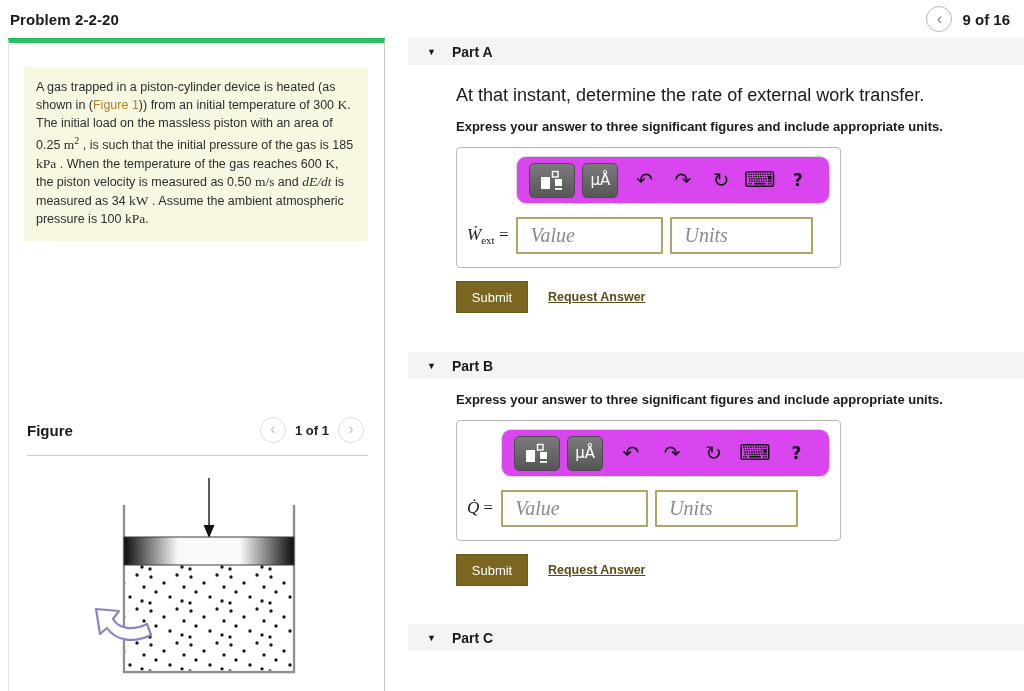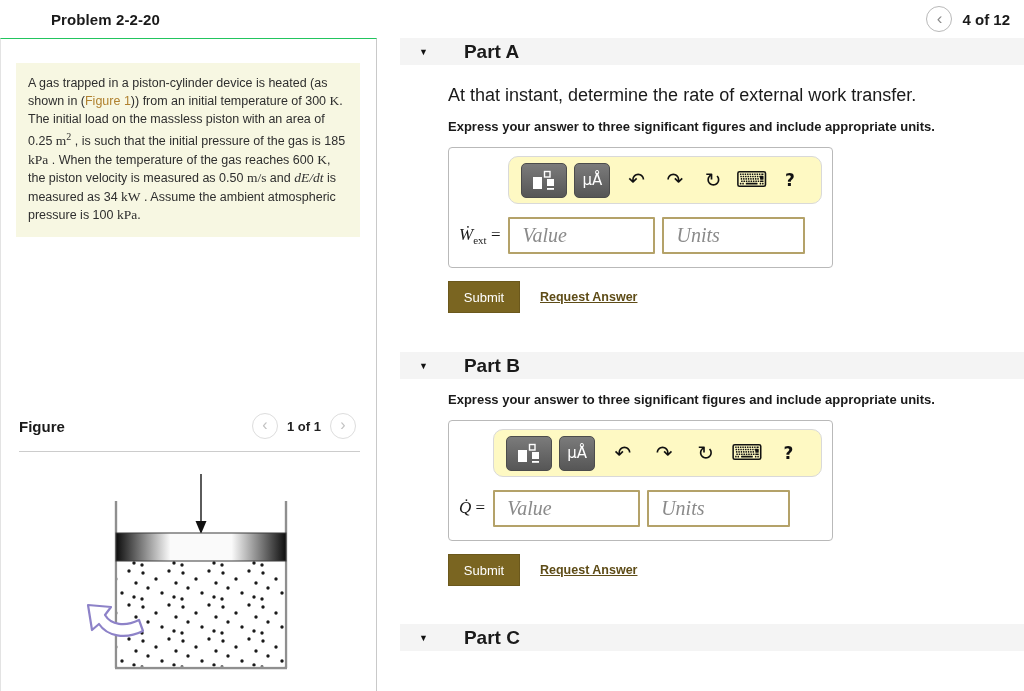--- a/index.html
+++ b/index.html
@@ -1,31 +1,31 @@
 <!DOCTYPE html>
 <html><head>
 <meta charset="utf-8">
 <style>
   * { margin:0; padding:0; box-sizing:border-box; }
   html,body { width:1024px; height:691px; background:#fff; overflow:hidden;
     font-family:"Liberation Sans","DejaVu Sans",sans-serif; color:#1a1a1a; }
 
   
   .top-header { height:38px; display:flex; align-items:center; justify-content:space-between; padding:0 14px 0 10px; }
-  .top-title { font-size:15px; font-weight:bold; letter-spacing:.1px;margin-left:41px; }
+  .top-title { font-size:15px; font-weight:bold; letter-spacing:.1px; }
   .top-right { display:flex; align-items:center; gap:10px; }
   .nav-circle { width:26px; height:26px; border:1px solid #b9b9b9; border-radius:50%;
     display:flex; align-items:center; justify-content:center; color:#8a8a8a; font-size:17px; line-height:1;
     background:#fff; cursor:pointer; padding-bottom:2px; }
   .page-ind { font-size:15px; font-weight:600; }
 
   
   .main { display:flex; height:653px; }
-  .left-pane { width:377px; min-width:377px; border-top:1px solid #22c55e; border-right:1px solid #c9c9c9;
-    border-left:1px solid #e3e3e3; margin-left:0; overflow:hidden; }
+  .left-pane { width:377px; min-width:377px; border-top:5px solid #22c55e; border-right:1px solid #c9c9c9;
+    border-left:1px solid #e3e3e3; margin-left:8px; overflow:hidden; }
   .right-pane { flex:1; padding-left:23px; overflow:hidden; }
 
   
   .problem-box { margin:24px 16px 0 15px; background:#f7f7e2; padding:12px 11px 13px 12px;
     font-size:12.5px; line-height:17.4px; color:#2e2e2e; }
   .seg-sans { }
   .seg-serif { font-family:"Liberation Serif","DejaVu Serif",serif; font-size:13.5px; }
   .seg-serif-italic { font-family:"Liberation Serif","DejaVu Serif",serif; font-style:italic; font-size:13.5px; }
   .seg-link { color:#b0812f; cursor:pointer; }
   .seg-sup { font-family:"Liberation Serif","DejaVu Serif",serif; font-size:10px; vertical-align:super; }
@@ -37,29 +37,29 @@
   .figure-pager { display:flex; align-items:center; gap:9px; }
   .pager-circle { width:26px; height:26px; border:1px solid #ddd; border-radius:50%; background:#fff;
     display:flex; align-items:center; justify-content:center; color:#c2c2c2; font-size:16px; padding-bottom:2px; cursor:pointer; }
   .pager-label { font-size:13px; font-weight:600; color:#222; }
   .figure-rule { border-bottom:1px solid #ccc; margin:12px 16px 0 18px; }
   .figure-canvas { margin:14px 0 0 58px; }
 
   
   .part-header { height:27px; background:#f4f4f4; display:flex; align-items:center; padding-left:19px; }
   .part-caret { font-size:9px; color:#111; cursor:pointer; }
-  .part-label { font-size:19px; font-weight:bold; margin-left:36px; }
+  .part-label { font-size:14px; font-weight:bold; margin-left:16px; }
   .part-body { padding-left:48px; }
   .question { margin-top:20px; font-size:18px; }
   .instruction { margin-top:13px; font-size:13px; font-weight:bold; }
 
   
   .ans-box { margin-top:13px; width:385px; border:1px solid #b9b9b9; border-radius:4px;
     padding:8px 10px 13px 10px; display:grid; grid-template-columns:max-content 1fr; column-gap:8px; row-gap:13px; align-items:center; }
-  .eq-toolbar { grid-column:2; height:48px; background:#fef9c3; border:1px solid #d9d9d9; border-radius:10px;
+  .eq-toolbar { grid-column:2; height:48px; background:#d946ef; border:1px solid #d9d9d9; border-radius:10px;
     display:flex; align-items:center; padding:0 12px; gap:0; }
   .tb-btn { width:36px; height:35px; border-radius:5px; border:1px solid #4c4c4c;
     background:linear-gradient(#7b7b7b,#565656); color:#fff; display:flex; align-items:center; justify-content:center;
     cursor:pointer; margin-right:7px; flex:none; }
   .tb-btn.wide { width:46px; }
   .tb-sym { font-size:15px; font-family:"DejaVu Sans",sans-serif; }
   .tb-icon { flex:1; text-align:center; font-size:20px; color:#111; cursor:pointer;
     font-family:"DejaVu Sans",sans-serif; line-height:1; }
   .tb-icon.kb { font-size:22px; }
   .tb-icon.help { font-size:17px; font-weight:bold; }
@@ -85,21 +85,21 @@
 </style>
 </head>
 <body>
 
 <div class="top-header">
   <div class="top-title">Problem 2-2-20</div>
   <div class="top-right">
     <div class="nav-circle">
       <span>‹</span>
     </div>
-    <div class="page-ind">4 of 12</div>
+    <div class="page-ind">9 of 16</div>
   </div>
 </div>
 
 <div class="main">
 
   <div class="left-pane">
 
     <div class="problem-box"><span class="seg-sans">A gas trapped in a piston-cylinder device is heated (as shown in (</span><span class="seg-link">Figure 1</span><span class="seg-sans">)) from an initial temperature of 300 </span><span class="seg-serif">K</span><span class="seg-sans">. The initial load on the massless piston with an area of 0.25 </span><span class="seg-serif">m</span><sup class="seg-sup">2</sup><span class="seg-sans"> , is such that the initial pressure of the gas is 185 </span><span class="seg-serif">kPa</span><span class="seg-sans"> . When the temperature of the gas reaches 600 </span><span class="seg-serif">K</span><span class="seg-sans">, the piston velocity is measured as 0.50 </span><span class="seg-serif">m/s</span><span class="seg-sans"> and </span><span class="seg-serif-italic">dE/dt</span><span class="seg-sans"> is measured as 34 </span><span class="seg-serif">kW</span><span class="seg-sans"> . Assume the ambient atmospheric pressure is 100 </span><span class="seg-serif">kPa</span><span class="seg-sans">.</span></div>
 
     <div class="figure-section">

